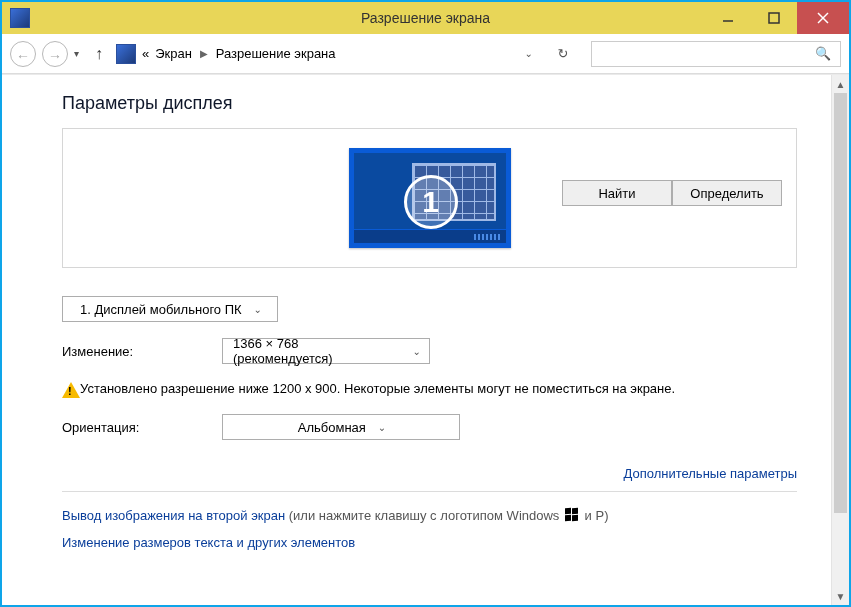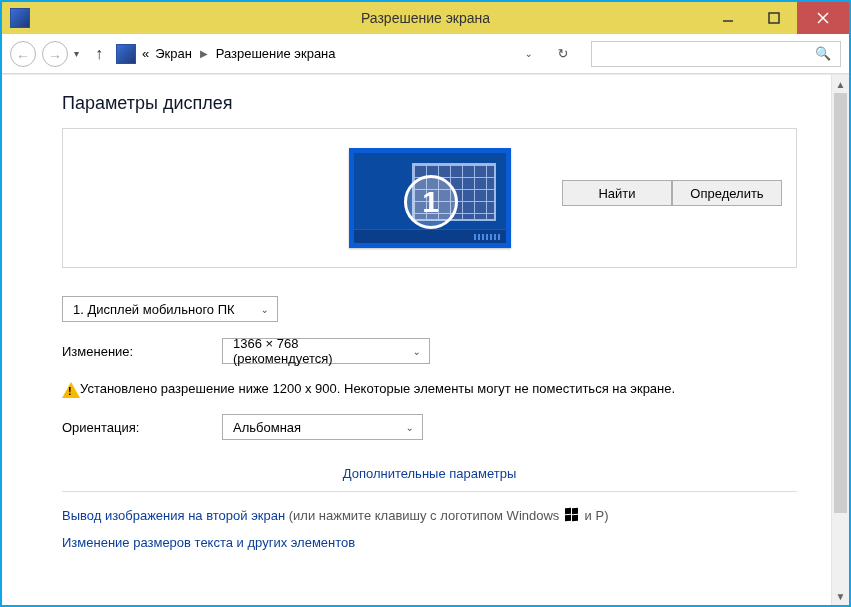--- a/index.html
+++ b/index.html
@@ -181,34 +181,34 @@
     font-size:13px;color:#000;
     display:flex;align-items:center;justify-content:center;
     padding:0 14px;
   }
   .formrow{
     display:flex;align-items:center;margin-bottom:16px;
   }
   .formrow .label{width:160px;color:#000;}
   .combo{
     height:26px;border:1px solid #adadad;background:#fff;
-    display:flex;align-items:center;justify-content:space-between;
+    display:flex;align-items:center;justify-content:center;
     padding:0 8px 0 10px;color:#000;font-size:13px;
   }
   .combo .caret{font-size:10px;color:#555;margin-left:12px;}
   .warning{
     display:flex;margin:0 0 16px 0;padding-right:20px;line-height:1.35;
   }
   .warnicon{
     width:0;height:0;flex:0 0 0;
     border-left:9px solid transparent;border-right:9px solid transparent;border-bottom:16px solid #f7ba00;
     position:relative;margin-top:2px;
   }
   .warnicon::after{content:"!";position:absolute;left:-3px;top:2px;color:#000;font-size:11px;font-weight:bold;}
-  .linkrow{ text-align:center; margin:26px 0 10px; }
+  .linkrow{ text-align:right; margin:26px 0 10px; }
   .link{ color:#0a3e9a; }
   .hr{border:none;border-top:1px solid #dcdcdc;margin:8px 0 14px;}
   .footerlinks .line{margin-bottom:12px;}
   .footerlinks .muted{color:#555;}
   .winlogo{display:inline-block;width:14px;height:14px;position:relative;top:2px;margin:0 2px;}
   .winlogo span{position:absolute;width:6px;height:6px;background:#000;}
   .winlogo .q1{left:0;top:0;transform:skewY(-6deg);} .winlogo .q2{left:7px;top:0;transform:skewY(-6deg);}
   .winlogo .q3{left:0;top:7px;transform:skewY(-6deg);} .winlogo .q4{left:7px;top:7px;transform:skewY(-6deg);}
 </style>
 </head>
@@ -301,21 +301,21 @@
         </div>
       </div>
 
       <div class="warning">
         <div class="warnicon"></div>
         <div>Установлено разрешение ниже 1200 x 900. Некоторые элементы могут не поместиться на экране.</div>
       </div>
 
       <div class="formrow">
         <div class="label">Ориентация:</div>
-        <div class="combo" style="width:201px">
+        <div class="combo" style="width:238px">
           <span>Альбомная</span>
           <span class="caret">⌄</span>
         </div>
       </div>
 
       <div class="linkrow">
         <span class="link">Дополнительные параметры</span>
       </div>
 
       <hr class="hr">

